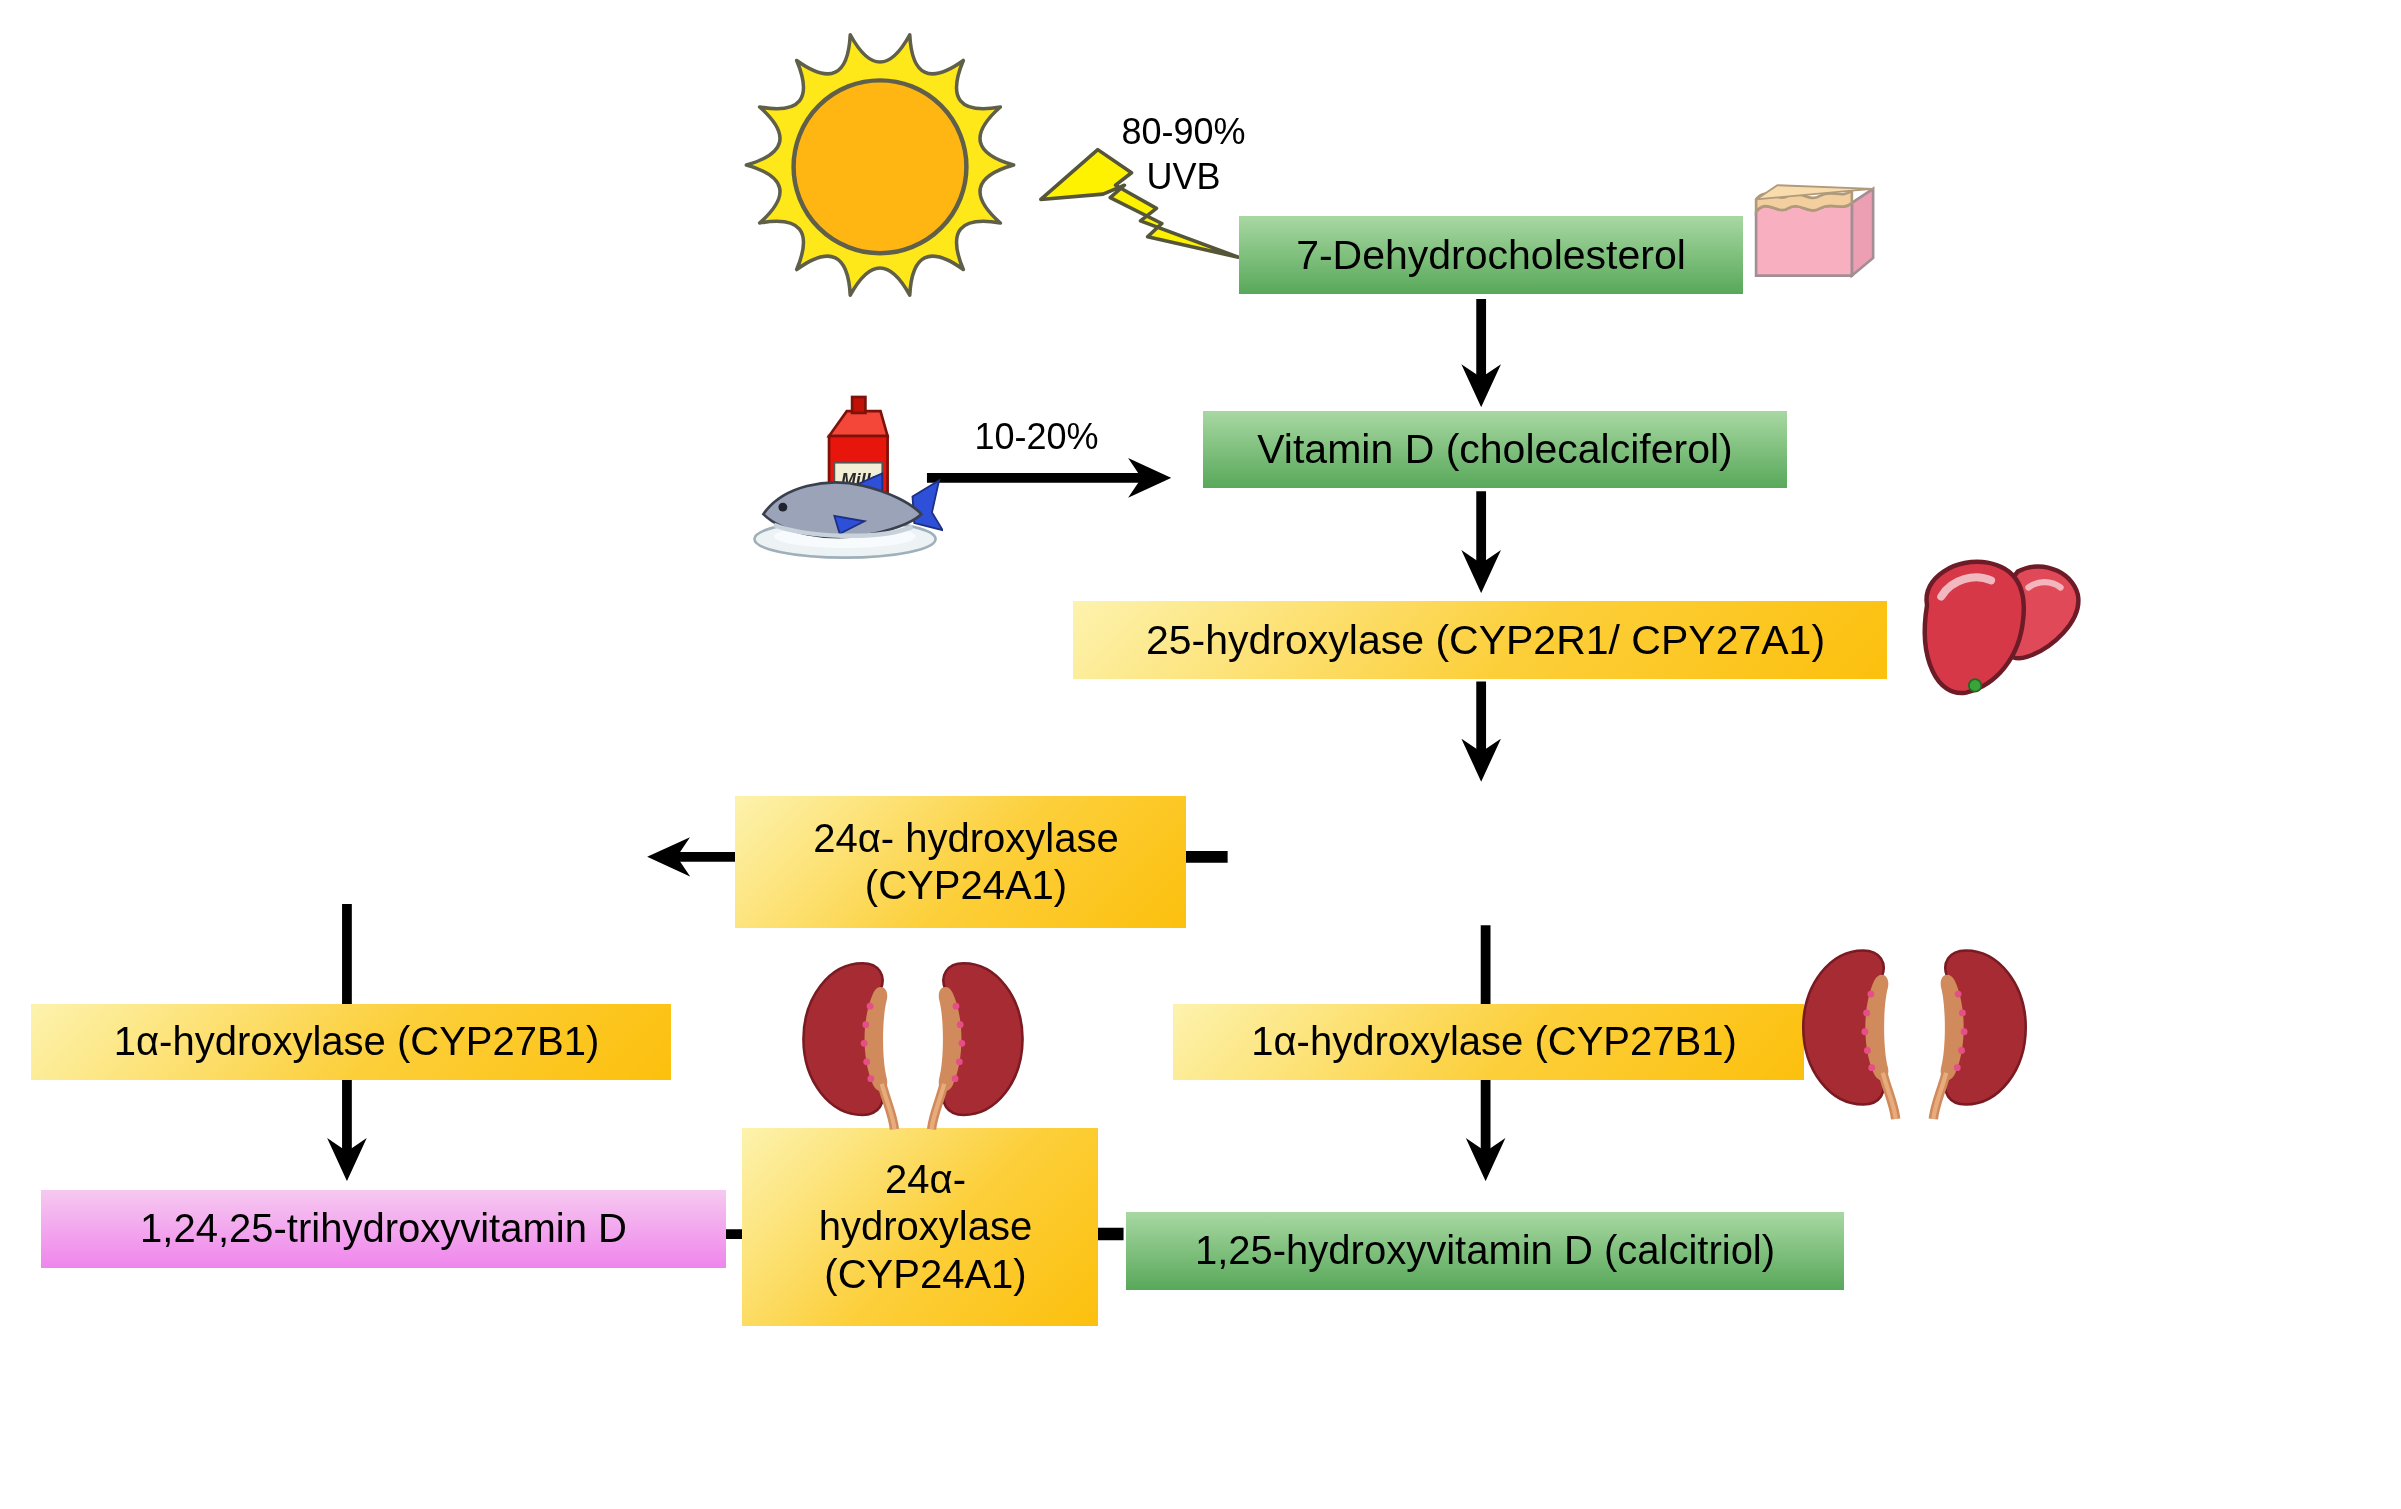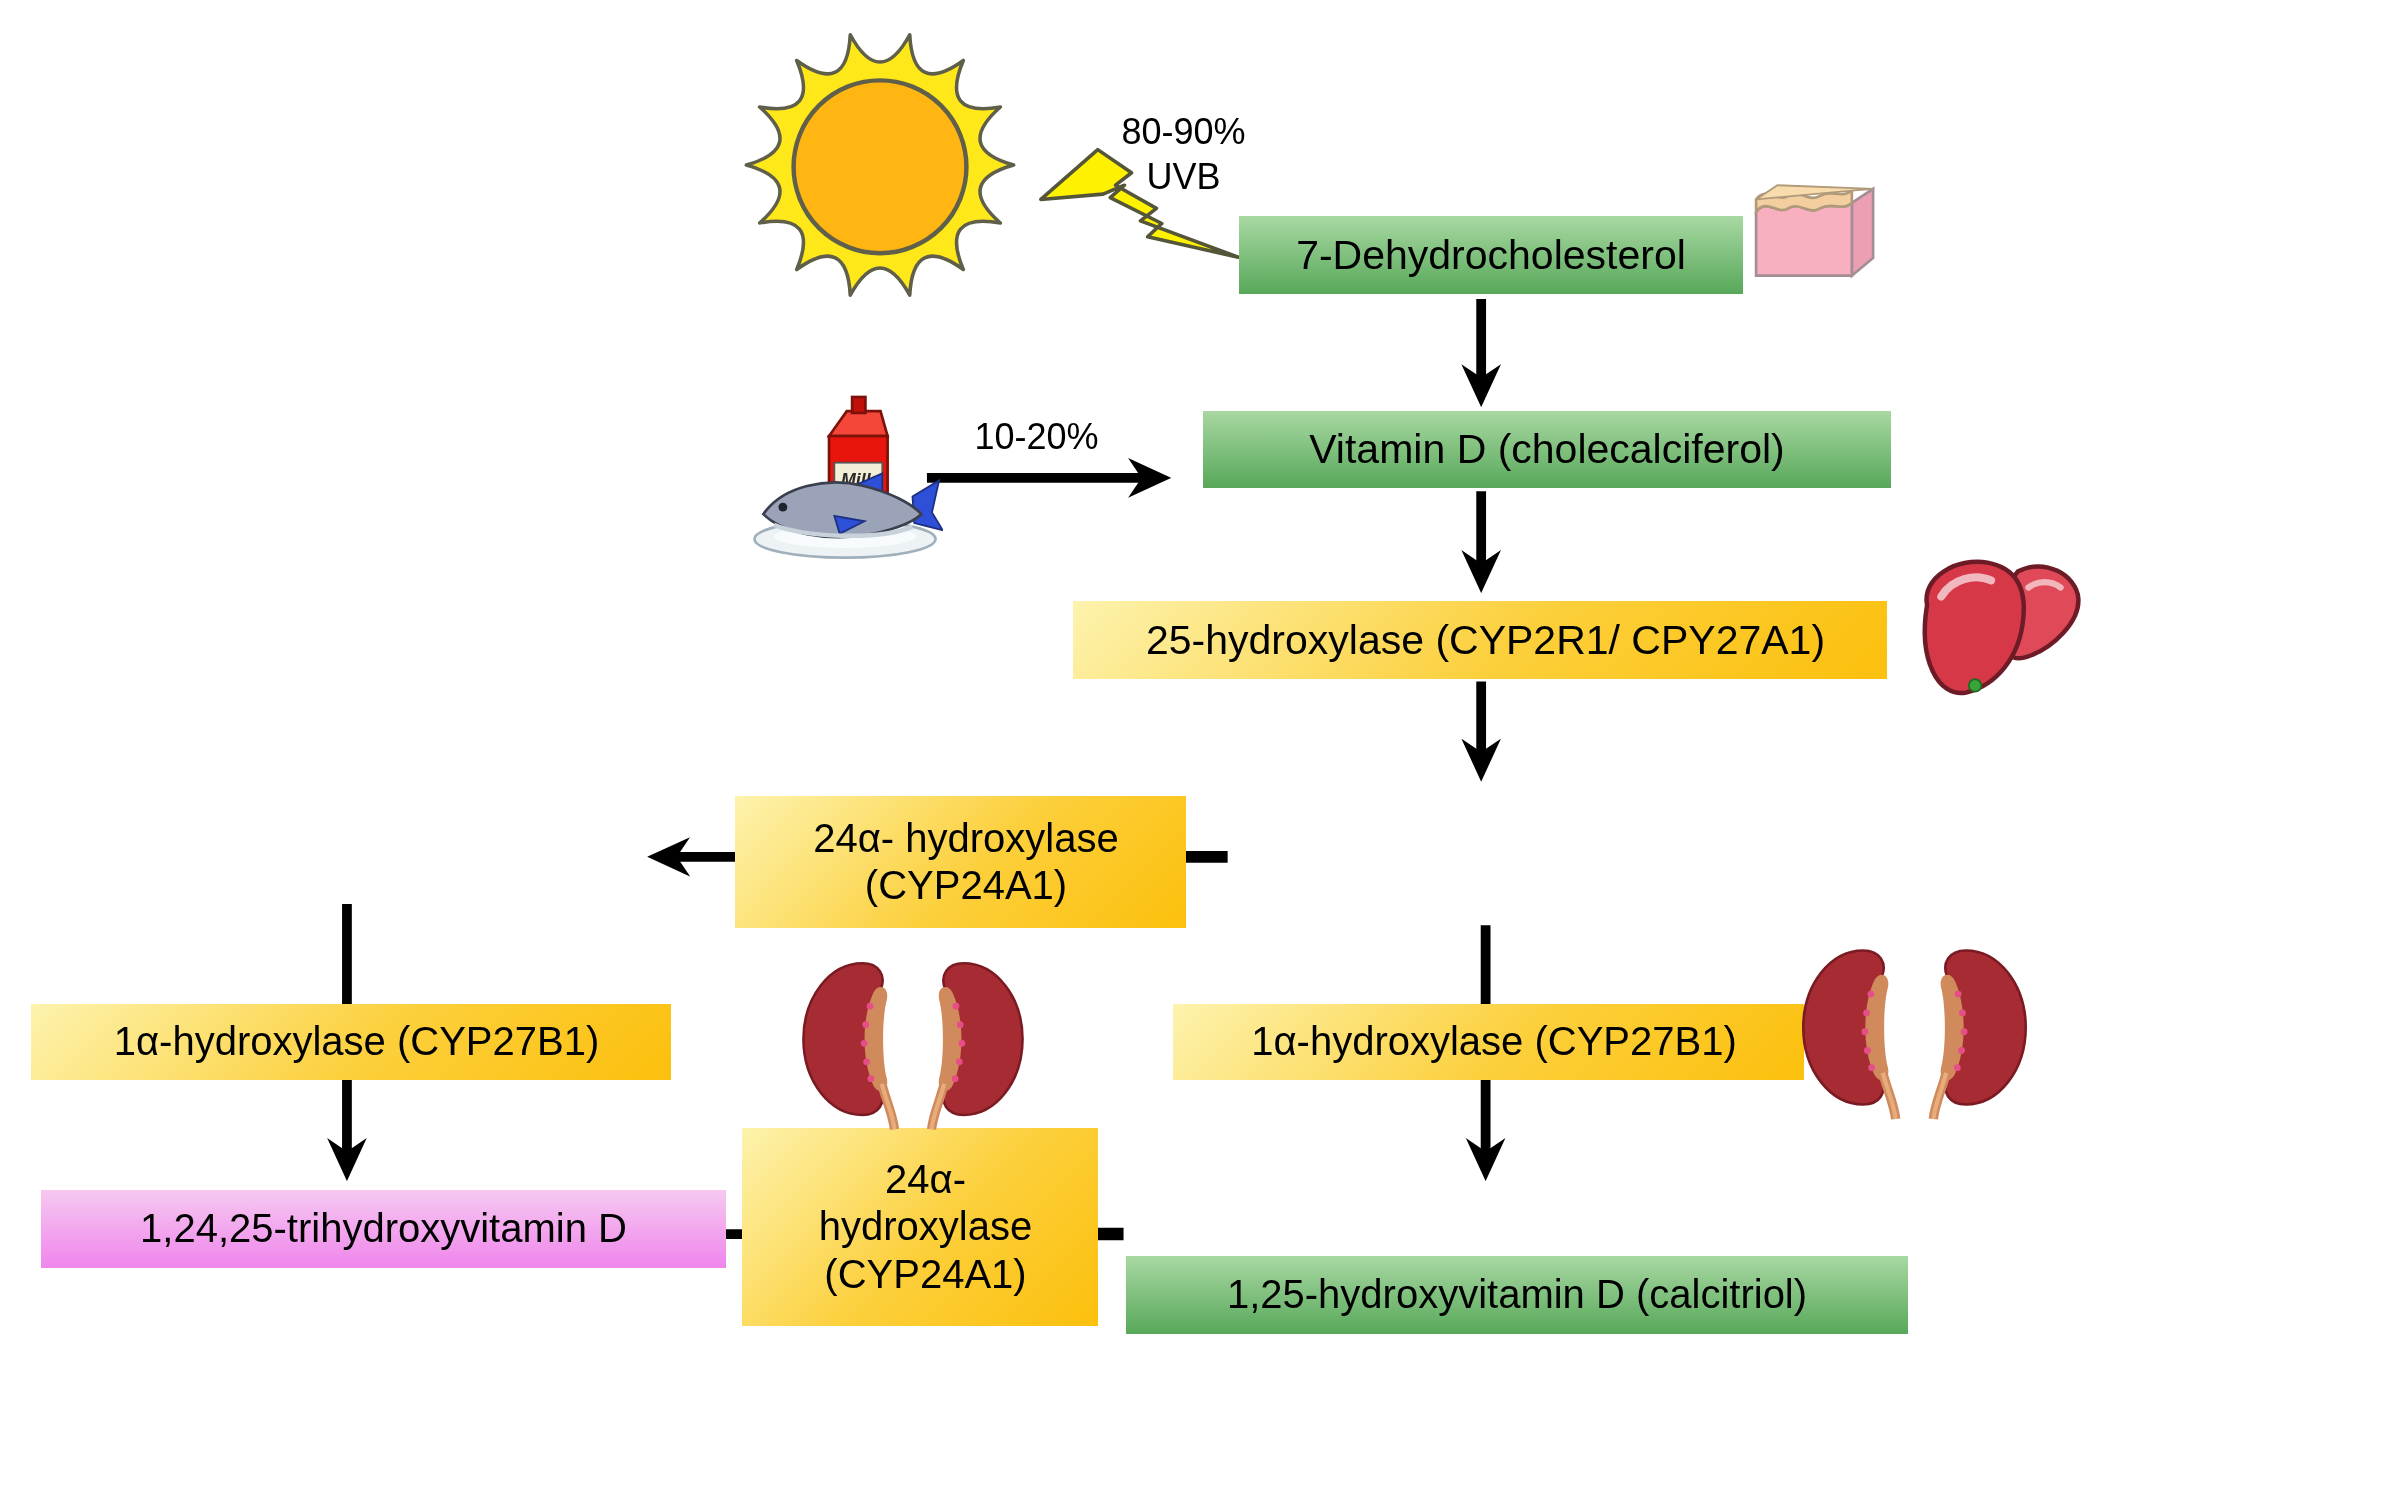--- a/index.html
+++ b/index.html
@@ -120,21 +120,21 @@
     <use href="#kidney-pair"></use>
   </svg>
   <svg class="icon" style="left:1799px;top:946px" width="231" height="180" viewBox="0 0 270 210">
     <use href="#kidney-pair"></use>
   </svg>
 
   <div class="box green" style="left:1239px;top:216px;width:504px;height:78px;font-size:41px">
     <span>7-Dehydrocholesterol</span>
   </div>
 
-  <div class="box green" style="left:1203px;top:411px;width:688px;height:77px;font-size:41px">
+  <div class="box green" style="left:1203px;top:411px;width:584px;height:77px;font-size:41px">
     <span>Vitamin D (cholecalciferol)</span>
   </div>
 
   <div class="box orange" style="left:1073px;top:601px;width:803px;height:78px;font-size:41px">
     <span>25-hydroxylase (CYP2R1/ CPY27A1)</span>
   </div>
 
 
   <div class="box orange" style="left:735px;top:796px;width:440px;height:132px">
     <span>24α- hydroxylase
@@ -153,21 +153,21 @@
   <div class="box orange" style="left:742px;top:1128px;width:345px;height:198px">
     <span>24α-
 hydroxylase
 (CYP24A1)</span>
   </div>
 
   <div class="box orange" style="left:1173px;top:1004px;width:620px;height:76px">
     <span>1α-hydroxylase (CYP27B1)</span>
   </div>
 
-  <div class="box green" style="left:1126px;top:1256px;width:782px;height:78px">
+  <div class="box green" style="left:1126px;top:1212px;width:718px;height:78px">
     <span>1,25-hydroxyvitamin D (calcitriol)</span>
   </div>
 
 
   <div class="lbl" style="left:1099px;top:109px;width:169px">
     <div>80-90%</div>
     <div>UVB</div>
   </div>
 
   <div class="lbl" style="left:970px;top:414px;width:133px">

